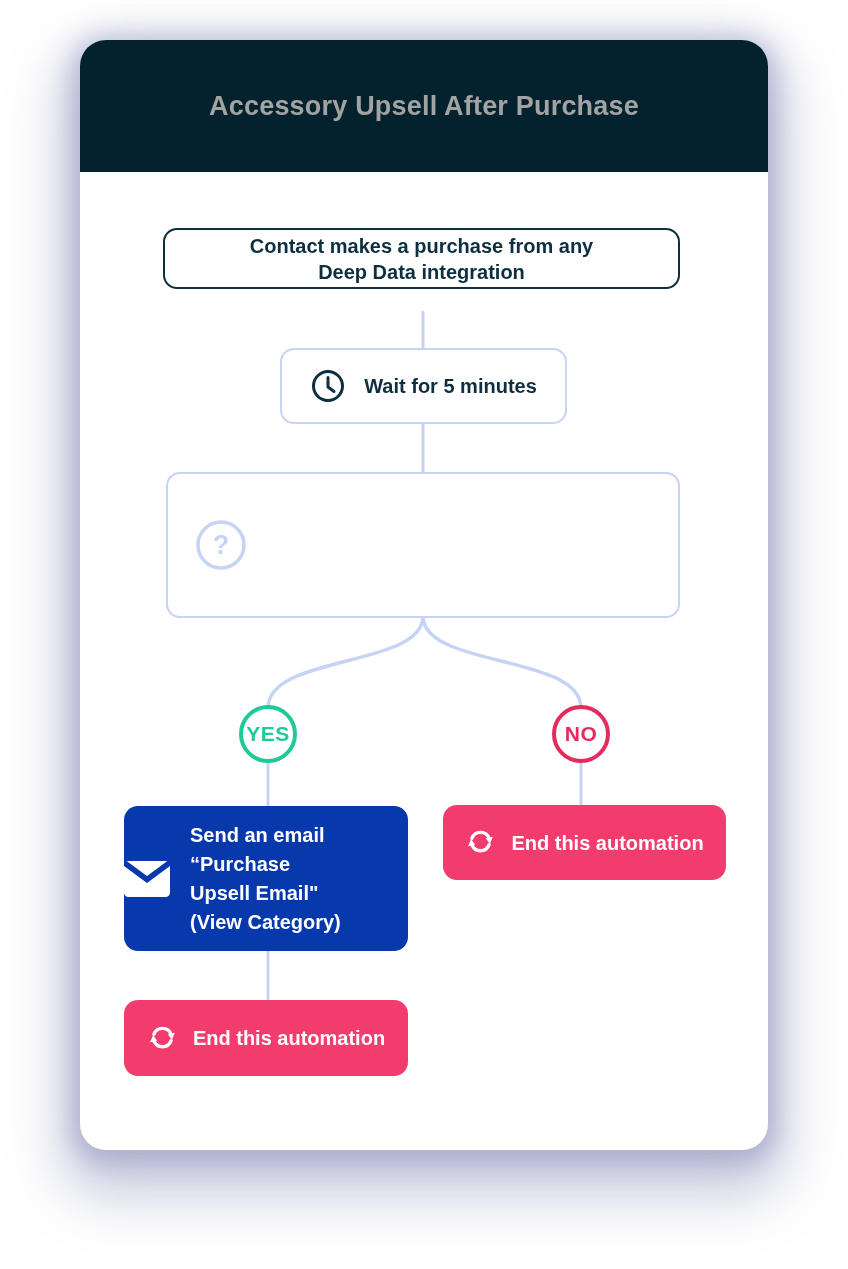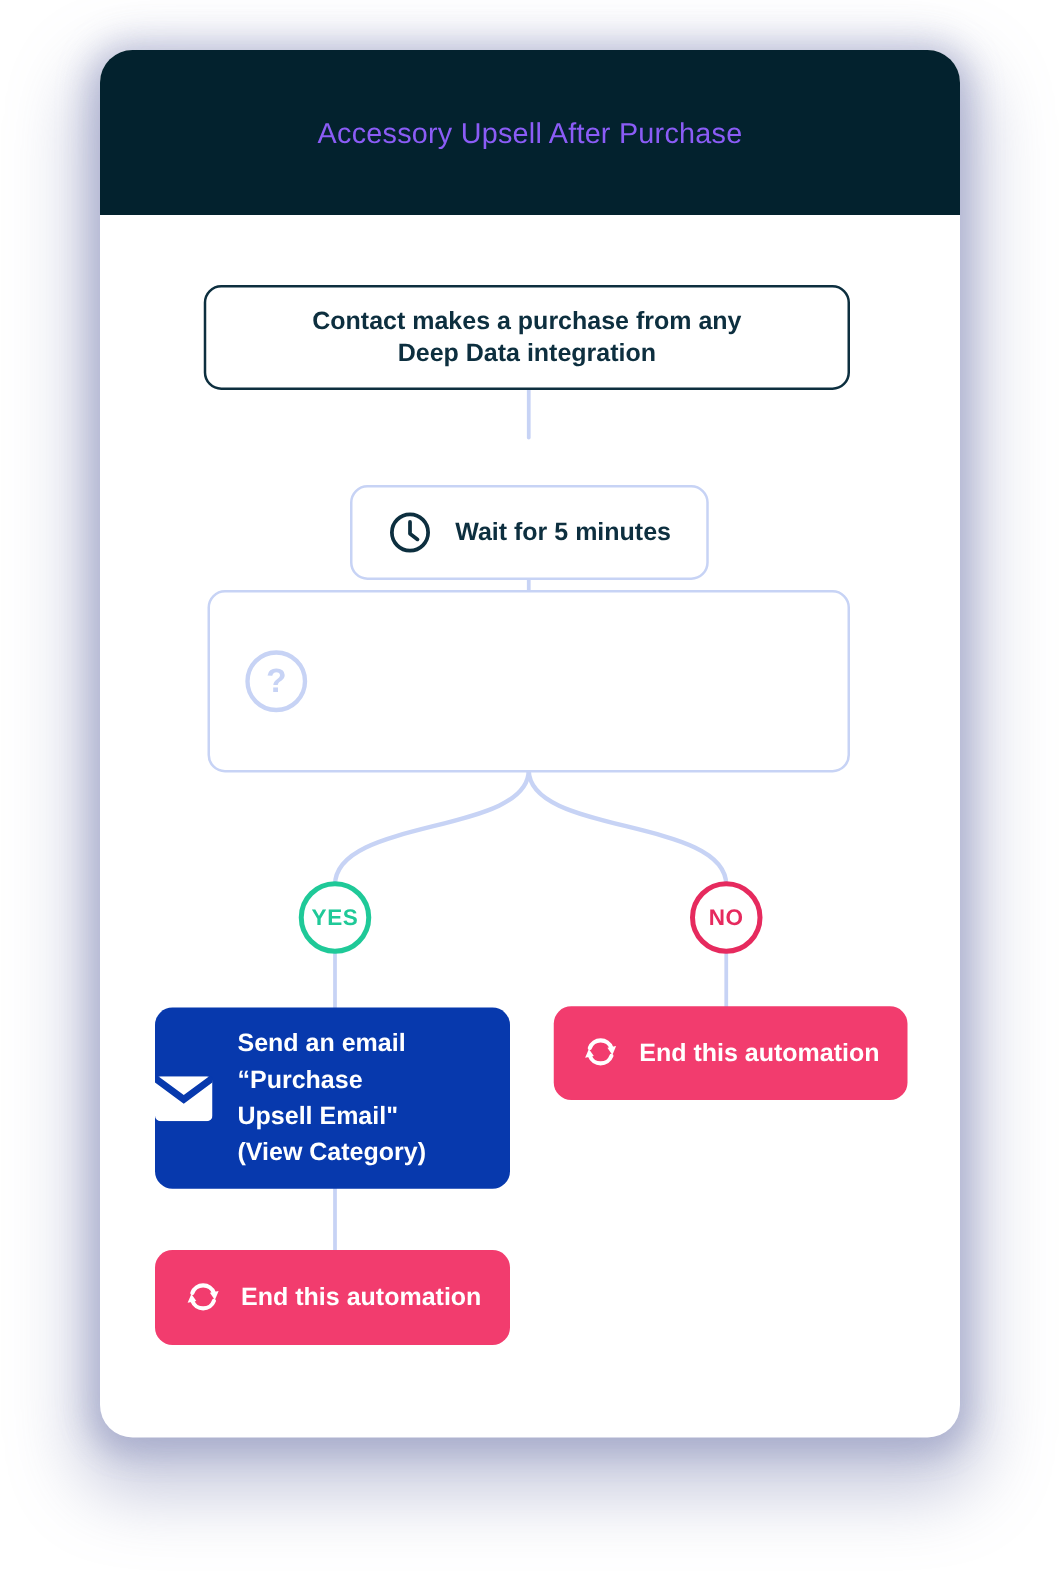--- a/index.html
+++ b/index.html
@@ -31,23 +31,23 @@
     position: absolute;
     left: 0; top: 0;
     width: 100%;
     height: 132px;
     background: var(--header-bg, #03222e);
     display: flex;
     align-items: center;
     justify-content: center;
   }
   .card-title {
-    color: #8b5cf6;
-    font-size: 23px;
-    font-weight: 400;
+    color: #a3a3a3;
+    font-size: 27px;
+    font-weight: 700;
     letter-spacing: 0.2px;
   }
 
   svg.connectors {
     position: absolute;
     left: 0; top: 0;
     width: 688px;
     height: 1110px;
     pointer-events: none;
   }
@@ -61,36 +61,35 @@
   }
   .node-text {
     color: var(--dark, #0d2f3f);
     font-size: 20px;
     font-weight: 600;
     line-height: 1.3;
   }
 
   .trigger-node {
     left: 83px; top: 188px;
-    width: 517px; height: 84px;
+    width: 517px; height: 61px;
     background: #ffffff;
     border: 2.5px solid var(--dark, #0d2f3f);
     justify-content: center;
     text-align: center;
   }
   .trigger-node .node-text { max-width: 345px; }
 
   .wait-node {
     left: 200px; top: 308px;
     width: 287px; height: 76px;
     background: #ffffff;
     border: 2.5px solid var(--line, #c7d3f5);
     justify-content: center;
     gap: 18px;
-    margin-top: 40px;
   }
 
   .condition-node {
     left: 86px; top: 432px;
     width: 514px; height: 146px;
     background: #ffffff;
     border: 2.5px solid var(--line, #c7d3f5);
     padding-left: 27px;
     gap: 16px;
   }
@@ -98,21 +97,21 @@
 
   .branch-circle {
     position: absolute;
     box-sizing: border-box;
     width: 58px; height: 58px;
     border-radius: 50%;
     background: #ffffff;
     display: flex;
     align-items: center;
     justify-content: center;
-    font-size: 18px;
+    font-size: 21px;
     font-weight: 700;
     letter-spacing: 0.5px;
   }
   .yes-circle {
     left: 159px; top: 665px;
     border: 4.5px solid var(--green, #1fc998);
     color: var(--green, #1fc998);
   }
   .no-circle {
     left: 472px; top: 665px;

